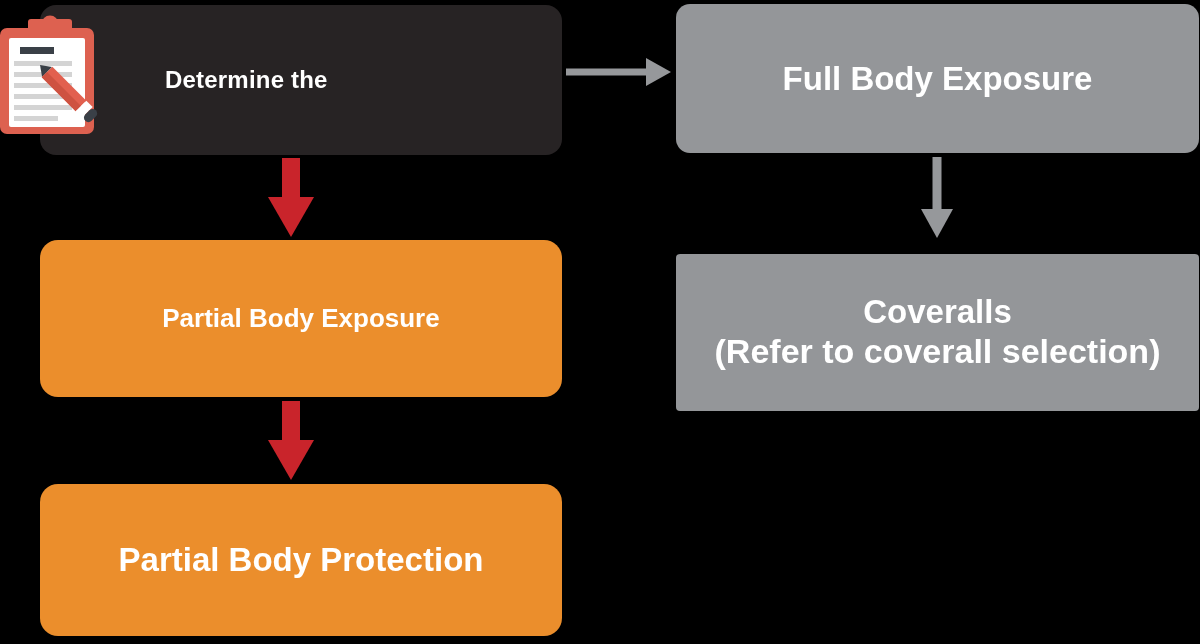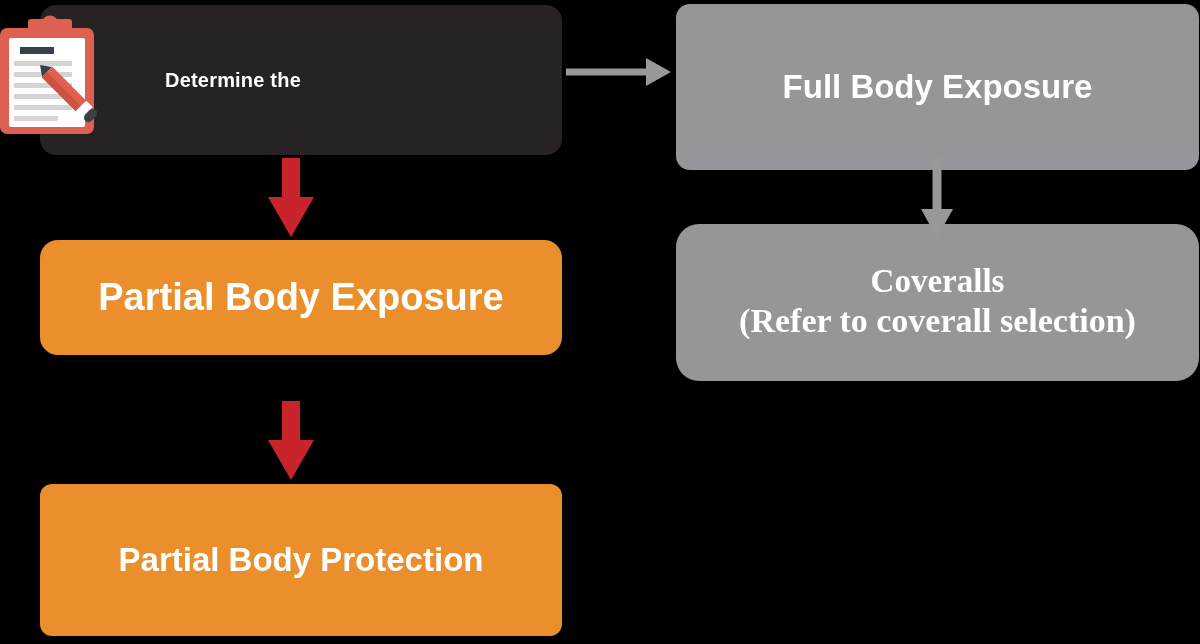--- a/index.html
+++ b/index.html
@@ -28,59 +28,58 @@
   .node-dark {
     left: 40px; top: 5px;
     width: 522px; height: 150px;
     background: var(--dark-node, #272324);
     border-radius: 16px;
     justify-content: flex-start;
     text-align: left;
     padding-left: 125px;
   }
   .node-dark .two-line {
-    font-size: 20px;
+    font-size: 24px;
     line-height: 1.32;
     letter-spacing: 0.2px;
   }
   .node-gray-1 {
     left: 676px; top: 4px;
-    width: 523px; height: 166px;
+    width: 523px; height: 149px;
     background: var(--gray-node, #949699);
     border-radius: 14px;
     font-size: 33px;
   }
   .node-orange-1 {
     left: 40px; top: 240px;
-    width: 522px; height: 115px;
+    width: 522px; height: 157px;
     background: var(--orange-node, #eb8e2c);
     border-radius: 18px;
-    font-size: 38px;
+    font-size: 26px;
   }
   .node-gray-2 {
-    left: 676px; top: 224px;
+    left: 676px; top: 254px;
     width: 523px; height: 157px;
     background: var(--gray-node, #949699);
-    border-radius: 23px;
+    border-radius: 4px;
     flex-direction: column;
-    font-family: Liberation Serif, serif;
   }
   .node-gray-2 .title {
     font-size: 33px;
     line-height: 1.15;
   }
   .node-gray-2 .subtitle {
     font-size: 34px;
     line-height: 1.2;
   }
   .node-orange-2 {
     left: 40px; top: 484px;
     width: 522px; height: 152px;
     background: var(--orange-node, #eb8e2c);
-    border-radius: 12px;
+    border-radius: 18px;
     font-size: 33px;
   }
   .arrow {
     position: absolute;
     display: block;
   }
   .arrow-right-gray   { left: 566px; top: 55px;  }
   .arrow-down-red-1   { left: 268px; top: 158px; }
   .arrow-down-red-2   { left: 268px; top: 401px; }
   .arrow-down-gray    { left: 921px; top: 157px; }

